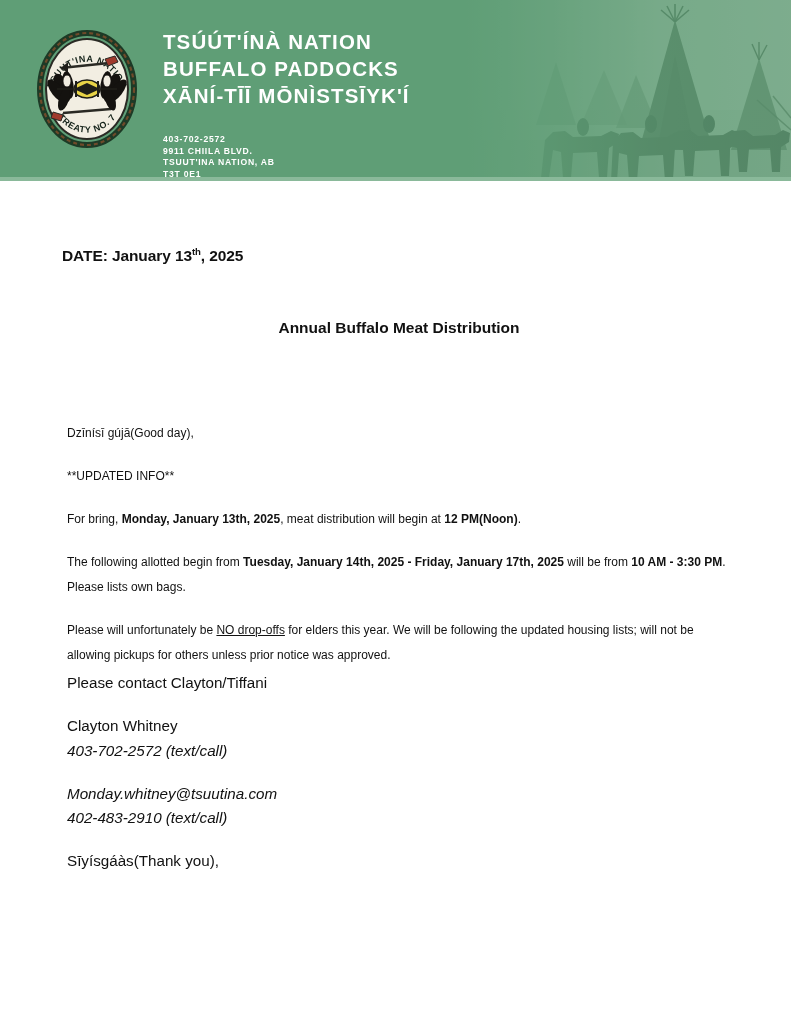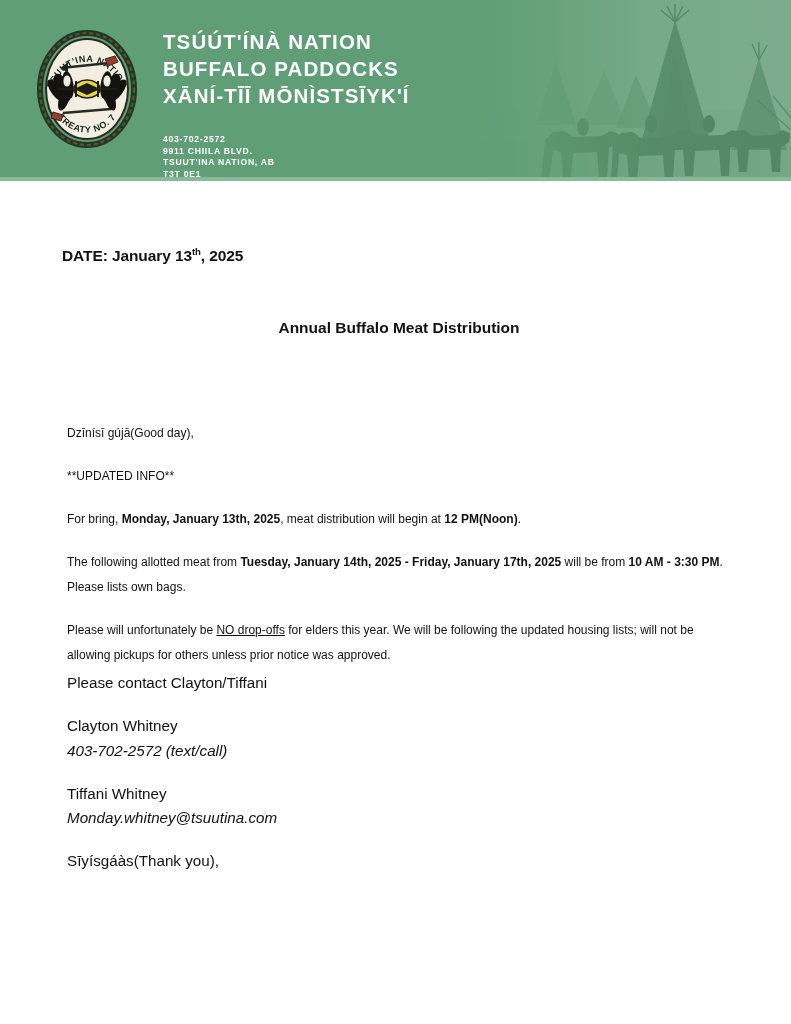--- a/index.html
+++ b/index.html
@@ -279,33 +279,33 @@
   <div class="date-line">
     <span>DATE:</span><span> January 13</span><sup>th</sup><span>, 2025</span>
   </div>
 
   <div class="doc-title">Annual Buffalo Meat Distribution</div>
 
   <div class="body-block">
     <p>Dzīnísī gújā(Good day),</p>
     <p>**UPDATED INFO**</p>
     <p><span>For bring, </span><b>Monday, January 13th, 2025</b><span>, meat distribution will begin at </span><b>12 PM(Noon)</b><span>.</span></p>
-    <p><span>The following allotted meat from </span><b>Tuesday, January 14th, 2025 - Friday, January 17th, 2025</b><span> will be from </span><b>10 AM - 3:30 PM</b><span>. Please lists own bags.</span></p>
+    <p><span>The following allotted begin from </span><b>Tuesday, January 14th, 2025 - Friday, January 17th, 2025</b><span> will be from </span><b>10 AM - 3:30 PM</b><span>. Please lists own bags.</span></p>
     <p class="tight"><span>Please will unfortunately be </span><u>NO drop-offs</u><span> for elders this year. We will be following the updated housing lists; will not be allowing pickups for others unless prior notice was approved.</span></p>
   </div>
 
   <div class="contact-block">
     <div class="grp">Please contact Clayton/Tiffani</div>
     <div class="grp">
       <div>Clayton Whitney</div>
       <div class="em">403-702-2572 (text/call)</div>
     </div>
     <div class="grp">
-      <div>Tiffani Whitney</div>
       <div class="em">Monday.whitney@tsuutina.com</div>
+      <div class="em">402-483-2910 (text/call)</div>
     </div>
     <div>Sīyísgáàs(Thank you),</div>
   </div>
 
   <div class="stamp">
     <svg width="100" height="100" viewBox="0 0 100 100" xmlns="http://www.w3.org/2000/svg">
       <defs>
         <path id="stampTop" d="M 13,53 A 37,37 0 0 1 87,53" fill="none"></path>
         <path id="stampBot" d="M 11,55 A 39,39 0 0 0 89,55" fill="none"></path>
       </defs>

